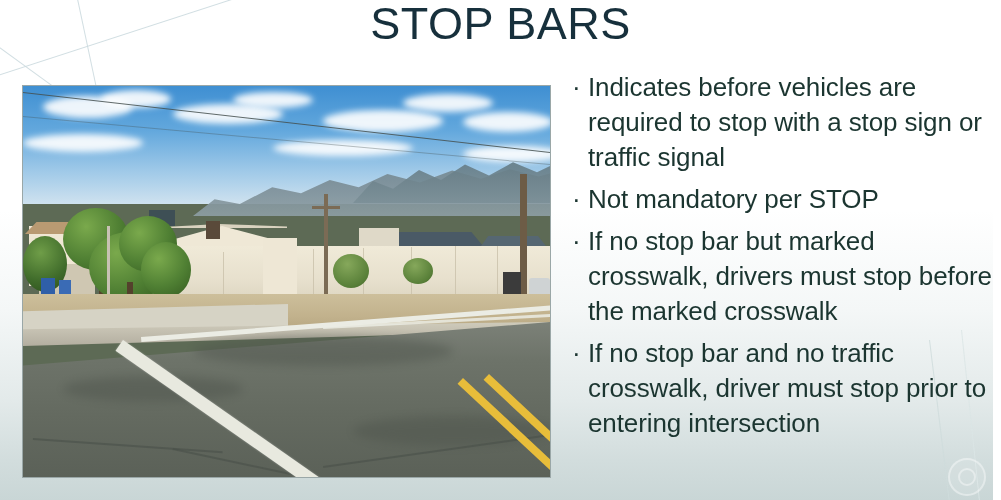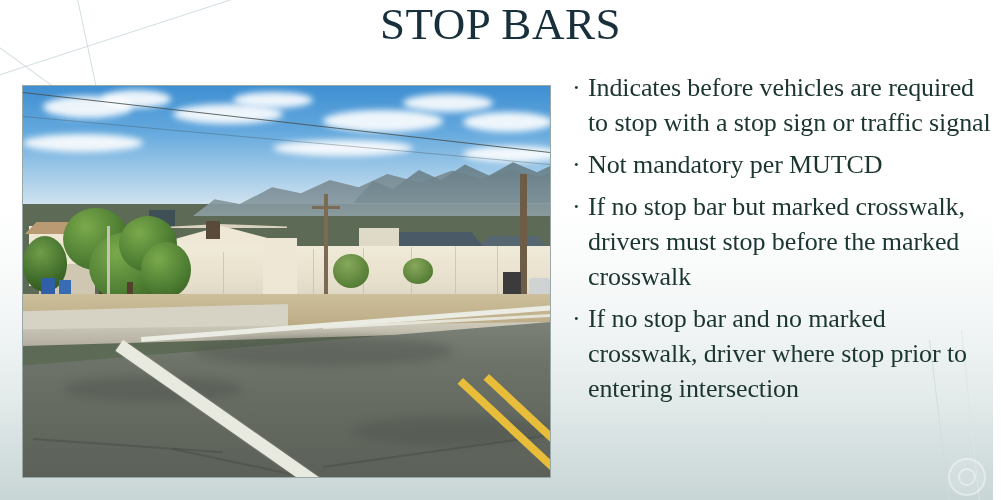--- a/index.html
+++ b/index.html
@@ -20,21 +20,20 @@
     height: 500px;
     overflow: hidden;
     background:
       linear-gradient(to bottom,
         #ffffff 0%,
         #ffffff 42%,
         #f4f7f7 62%,
         #e3eaea 80%,
         #d2dddd 92%,
         #c9d6d6 100%);
-    font-family: Liberation Serif, serif;
   }
 
   
   .deco-line {
     position: absolute;
     background: #c9d8dd;
     transform-origin: 0 0;
     opacity: .85;
     pointer-events: none;
   }
@@ -410,30 +409,30 @@
 
   <div id="bullets">
 
     <div class="bullet">
       <span class="bullet-dot">·</span>
       <span class="bullet-text">Indicates before vehicles are required to stop with a stop sign or traffic signal</span>
     </div>
 
     <div class="bullet">
       <span class="bullet-dot">·</span>
-      <span class="bullet-text">Not mandatory per MUTCD</span>
+      <span class="bullet-text">Not mandatory per STOP</span>
     </div>
 
     <div class="bullet">
       <span class="bullet-dot">·</span>
       <span class="bullet-text">If no stop bar but marked crosswalk, drivers must stop before the marked crosswalk</span>
     </div>
 
     <div class="bullet">
       <span class="bullet-dot">·</span>
-      <span class="bullet-text">If no stop bar and no marked crosswalk, driver where stop prior to entering intersection</span>
+      <span class="bullet-text">If no stop bar and no traffic crosswalk, driver must stop prior to entering intersection</span>
     </div>
 
   </div>
 
   <div id="watermark"></div>
 
 </div>
 
 </body></html>

